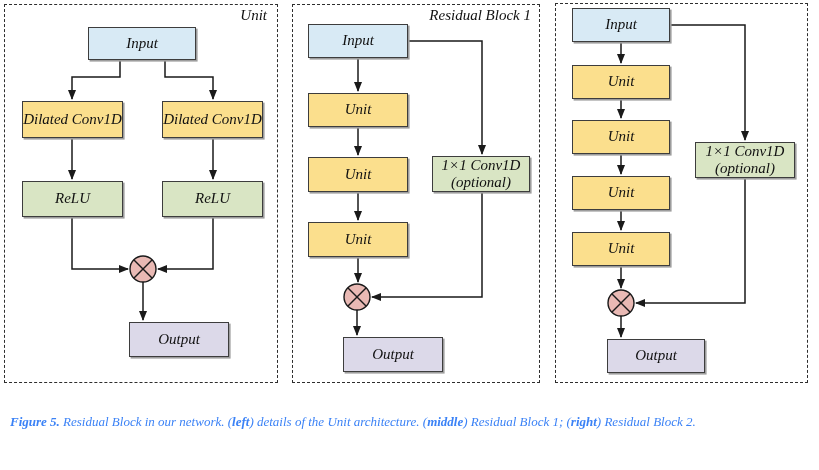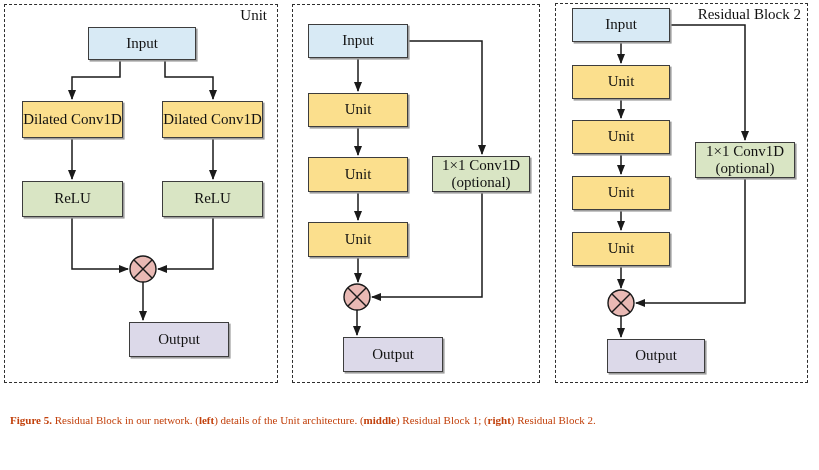--- a/index.html
+++ b/index.html
@@ -1,18 +1,18 @@
 <!DOCTYPE html>
 <html><head>
 <meta charset="utf-8">
 <style>
   html,body{margin:0;padding:0;background:#ffffff;}
   .screenshot{
     position:relative;width:819px;height:470px;background:#ffffff;
-    font-family:"Liberation Serif", serif;color:#111;overflow:hidden;
+    font-family:"Liberation Serif", serif;color:#111;overflow:hidden;font-style:italic;
   }
   .diagram{position:absolute;left:0;top:0;width:819px;height:400px;}
   .panel{
     position:absolute;border:1.6px dashed #2e2e2e;background:transparent;
     box-sizing:border-box;z-index:1;
   }
   .panel-title{
     position:absolute;font-size:15px;color:#101010;z-index:4;white-space:nowrap;
   }
   .arrows{position:absolute;left:0;top:0;z-index:2;}
@@ -21,36 +21,36 @@
     border:1.4px solid #3d3d3d;box-sizing:border-box;z-index:3;
     font-size:15px;line-height:1.15;
     box-shadow:1.6px 1.6px 0 #9d9d9d;
   }
   .fill-input{background:#d8eaf5;}
   .fill-unit{background:#fbdf8d;}
   .fill-green{background:#d9e5c4;}
   .fill-output{background:#dcd9e9;margin-left:36px;}
   .caption{
     position:absolute;left:10px;top:412px;width:801px;
-    font-size:11px;line-height:1.6;color:#c2410c;
+    font-size:13px;line-height:1.6;color:#3b82f6;
   }
   .b{font-weight:bold;}
 </style>
 </head>
 <body>
 
 <div class="screenshot">
   <div class="diagram">
 
     <div class="panel" style="left:4px;top:4px;width:274px;height:379px;"></div>
     <div class="panel" style="left:292px;top:4px;width:248px;height:379px;"></div>
     <div class="panel" style="left:555px;top:3px;width:253px;height:380px;"></div>
 
     <div class="panel-title" style="right:552px;top:7px;">Unit</div>
-    <div class="panel-title" style="right:18px;top:6px;">Residual Block 2</div>
+    <div class="panel-title" style="right:288px;top:7px;">Residual Block 1</div>
 
     <svg class="arrows" width="819" height="400">
       <defs>
         <marker id="ah" markerUnits="userSpaceOnUse" markerWidth="11" markerHeight="9" refX="9" refY="4" orient="auto">
           <path d="M0,0 L10,4 L0,8 Z" fill="#1a1a1a"></path>
         </marker>
       </defs>
       <g fill="none" stroke="#1a1a1a" stroke-width="1.5">
 
         <path d="M120,60 L120,77 L72,77 L72,99" marker-end="url(#ah)"></path>

